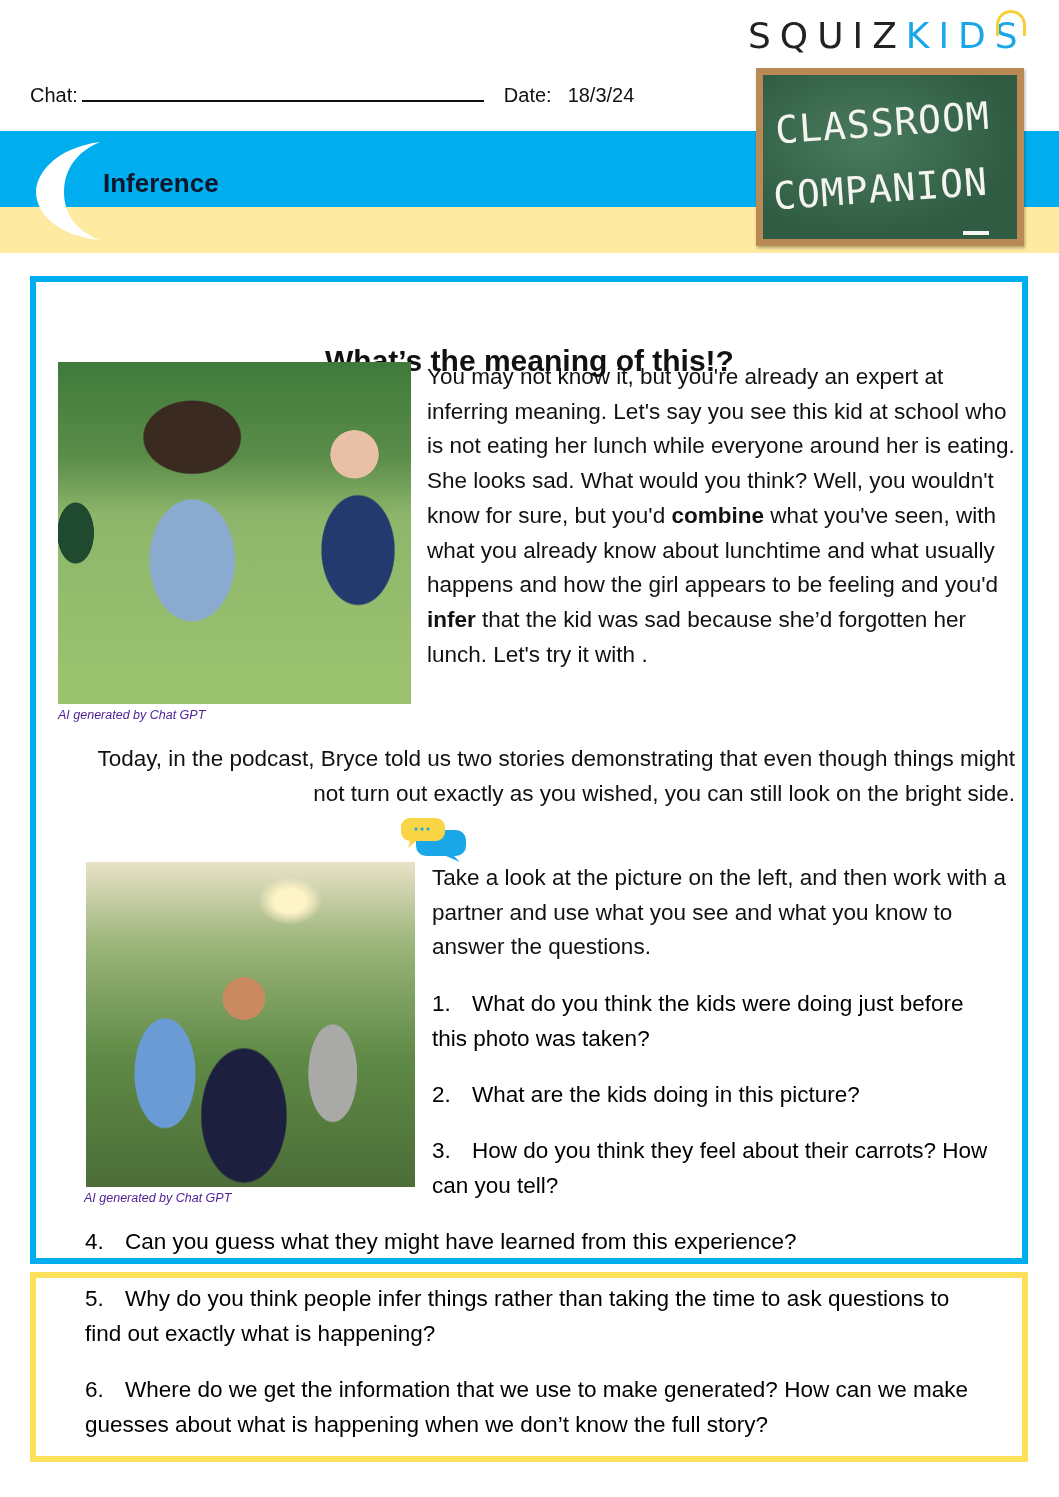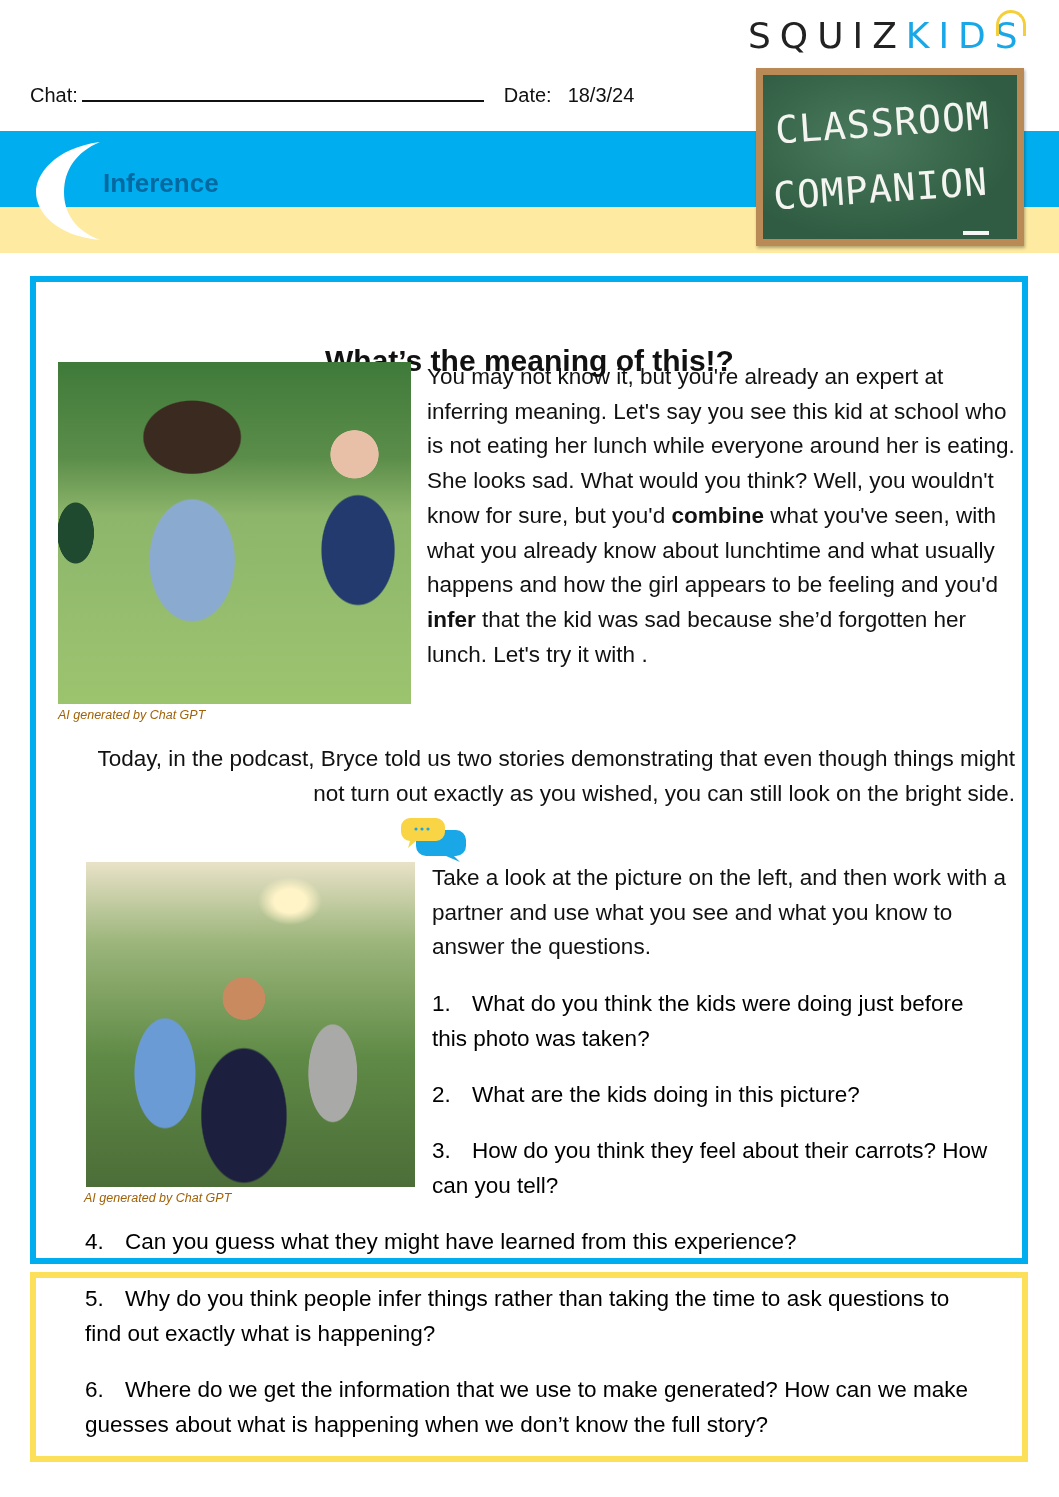--- a/index.html
+++ b/index.html
@@ -11,21 +11,21 @@
   .logo .kids { color: #1aa7e8; }
   .logo-headphones { position: absolute; left: 996px; top: 10px; width: 30px; height: 26px; border: 3px solid #f5cf3a; border-bottom: none; border-radius: 15px 15px 0 0; }
 
   .name-row { position: absolute; left: 30px; top: 82px; font-size: 20px; display: flex; align-items: baseline; }
   .name-line { display: inline-block; width: 402px; border-bottom: 2px solid #111; margin-left: 4px; height: 20px; }
   .date-label { margin-left: 20px; }
   .date-value { margin-left: 16px; }
 
   .band-blue { position: absolute; left: 0; top: 131px; width: 1059px; height: 76px; background: #00aeef; }
   .band-yellow { position: absolute; left: 0; top: 207px; width: 1059px; height: 46px; background: #feeaa0; }
-  .topic-title { position: absolute; left: 103px; top: 168px; color: #0369a1; font-size: 26px; font-weight: bold; }
+  .topic-title { position: absolute; left: 103px; top: 168px; color: #0f172a; font-size: 26px; font-weight: bold; }
 
   .chalkboard { position: absolute; left: 756px; top: 68px; width: 268px; height: 178px; background: #b98a55; padding: 7px; box-shadow: 1px 2px 3px rgba(0,0,0,0.3); }
   .chalk-inner { width: 100%; height: 100%; background: radial-gradient(ellipse at 40% 40%, #4a7a5d, #2f5c42 70%); position: relative; color: #f4f4f0; font-family: "DejaVu Sans Mono", monospace; }
   .chalk-line1 { position: absolute; left: 12px; top: 26px; font-size: 38px; letter-spacing: 1px; transform: rotate(-4deg); }
   .chalk-line2 { position: absolute; left: 10px; top: 92px; font-size: 38px; letter-spacing: 1px; transform: rotate(-4deg); }
   .chalk-stick { position: absolute; right: 28px; bottom: 4px; width: 26px; height: 4px; background: #f5f5f5; }
 
   .box-blue { position: absolute; left: 30px; top: 276px; width: 998px; height: 988px; border: 6px solid #00aeef; }
   .box-yellow { position: absolute; left: 30px; top: 1272px; width: 998px; height: 190px; border: 6px solid #fde05a; }
 
@@ -41,21 +41,21 @@
       radial-gradient(ellipse 30px 50px at 5% 50%, #1f4a2f 60%, transparent 62%),
       linear-gradient(#3f7a3a 0%, #5b8d4a 28%, #8eb66b 45%, #9cc46f 100%); }
   .photo2 { left: 86px; top: 862px; width: 329px; height: 325px;
     background:
       radial-gradient(ellipse 70px 110px at 48% 78%, #1d1f3f 60%, transparent 62%),
       radial-gradient(circle 30px at 48% 42%, #c98a5f 70%, transparent 72%),
       radial-gradient(ellipse 50px 90px at 24% 65%, #6a9bd4 60%, transparent 62%),
       radial-gradient(ellipse 40px 80px at 75% 65%, #a9aaa8 60%, transparent 62%),
       radial-gradient(ellipse 40px 30px at 62% 12%, #fff3c8 40%, transparent 80%),
       linear-gradient(#e9e2c8 0%, #9bb57a 25%, #5f8a46 60%, #4c6d38 100%); }
-  .caption { position: absolute; font-size: 12.5px; font-style: italic; color: #a16207; }
+  .caption { position: absolute; font-size: 12.5px; font-style: italic; color: #4c1d95; }
   .caption1 { left: 58px; top: 708px; }
   .caption2 { left: 84px; top: 1191px; }
 
   .body-text { position: absolute; font-size: 22.5px; line-height: 34.7px; color: #111; }
   .intro-para { left: 427px; top: 360px; width: 590px; }
   .podcast-para { left: 85px; top: 742px; width: 930px; text-align: right; }
   .instr-para { left: 432px; top: 861px; width: 585px; }
   .q { position: absolute; font-size: 22.5px; line-height: 34.7px; color: #000000; }
   .q .num { display: inline-block; width: 40px; }
   .q1 { left: 432px; top: 987px; width: 570px; }

